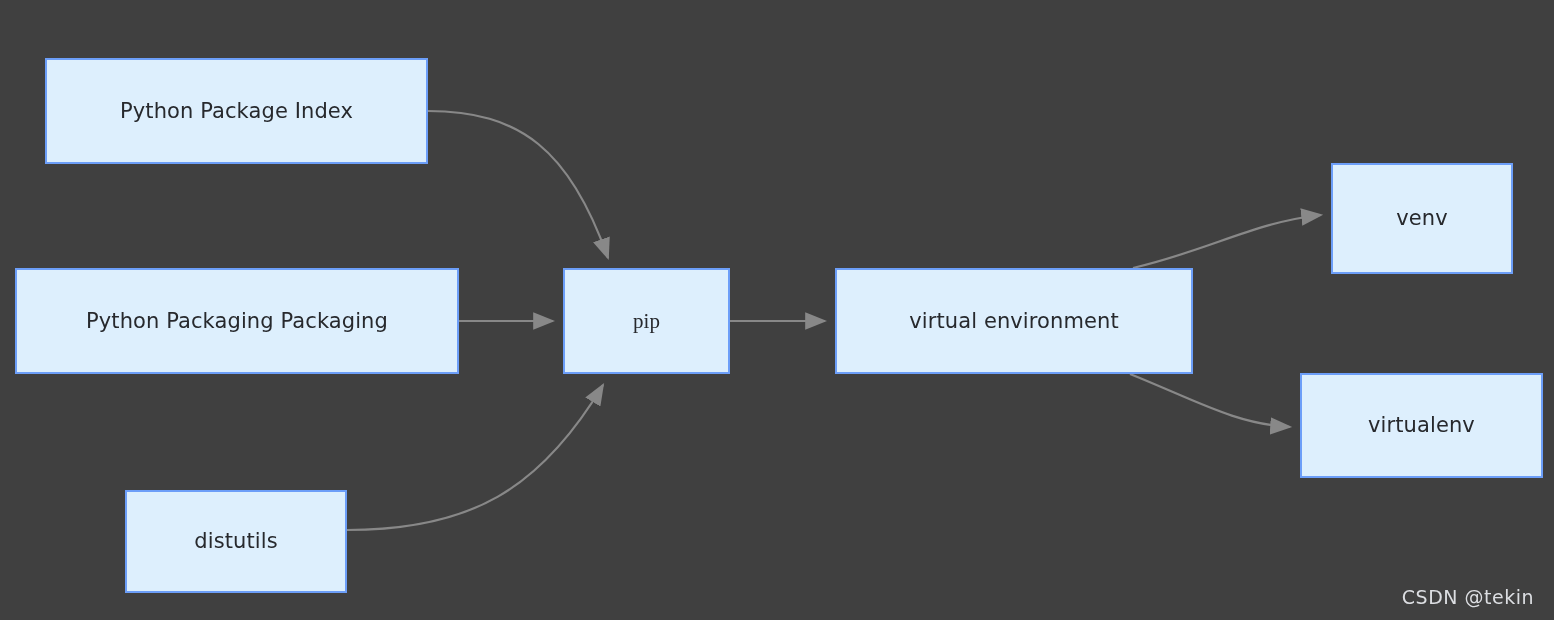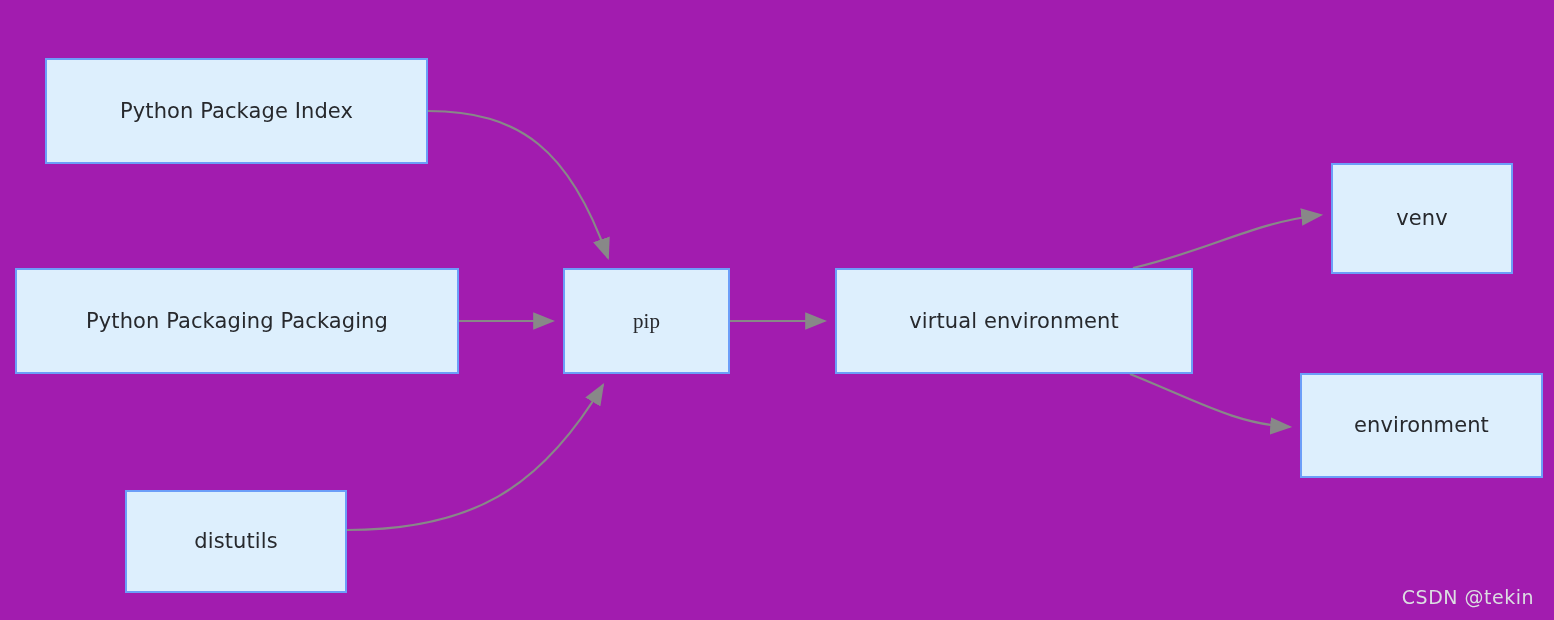--- a/index.html
+++ b/index.html
@@ -11,21 +11,21 @@
     width: 1554px;
     height: 620px;
     background: #f7f8fa;
     font-family: "DejaVu Sans", "Liberation Sans", sans-serif;
     overflow: hidden;
   }
   #diagram-root {
     position: relative;
     width: 1554px;
     height: 620px;
-    background: #a21caf;
+    background: #404040;
   }
   #edge-layer {
     position: absolute;
     left: 0;
     top: 0;
     width: 1554px;
     height: 620px;
     pointer-events: none;
   }
   .node {
@@ -106,18 +106,18 @@
 
   <div class="node" id="node-venv-env">
     <span class="node-label">virtual environment</span>
   </div>
 
   <div class="node" id="node-venv">
     <span class="node-label">venv</span>
   </div>
 
   <div class="node" id="node-virtualenv">
-    <span class="node-label">environment</span>
+    <span class="node-label">virtualenv</span>
   </div>
 
   <div id="watermark">CSDN @tekin</div>
 
 </div>
 
 </body></html>

